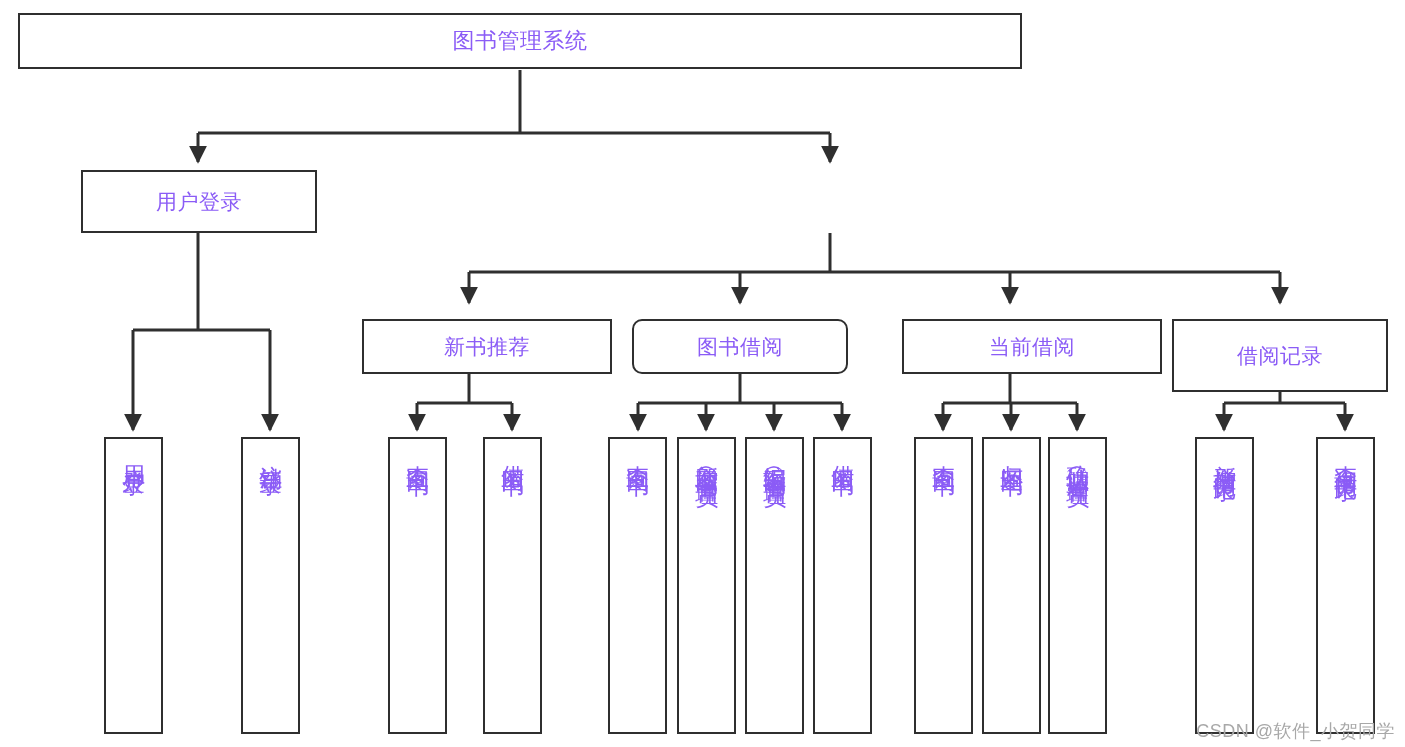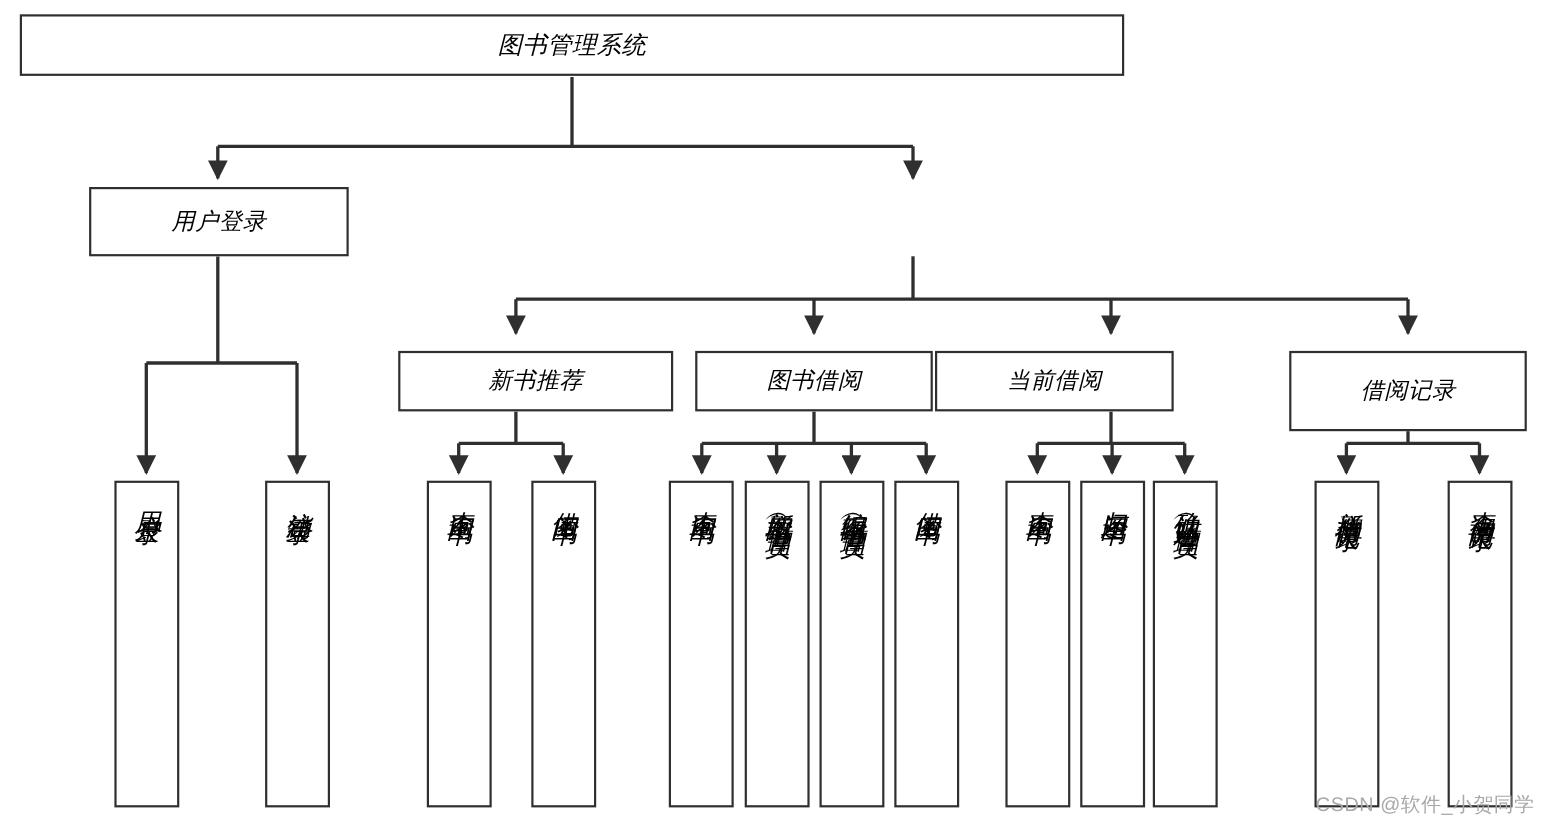--- a/index.html
+++ b/index.html
@@ -28,25 +28,24 @@
     position: absolute;
     box-sizing: border-box;
     background: #ffffff;
     border: 2px solid #2f2f2f;
     display: flex;
     align-items: center;
     justify-content: center;
     overflow: hidden;
   }
   .node .label {
-    color: #000000;
+    color: #8b5cf6;
     line-height: 1.02;
     text-align: center;
     white-space: pre-wrap;
-    font-style: italic;
   }
   .node.horizontal .label {
     font-size: 21px;
     letter-spacing: 0.5px;
   }
   .node.vertical {
     align-items: flex-start;
     justify-content: center;
     padding-top: 8px;
   }
@@ -127,24 +126,24 @@
     <span class="label">图书管理系统</span>
   </div>
 
   <div class="node horizontal" style="left:81px; top:170px; width:236px; height:63px;">
     <span class="label">用户登录</span>
   </div>
 
   <div class="node horizontal" style="left:362px; top:319px; width:250px; height:55px;">
     <span class="label">新书推荐</span>
   </div>
-  <div class="node horizontal" style="left:632px; top:319px; width:216px; height:55px;">
+  <div class="node horizontal" style="left:632px; top:319px; width:216px; height:55px;border-radius:10px;">
     <span class="label">图书借阅</span>
   </div>
-  <div class="node horizontal" style="left:850px; top:319px; width:217px; height:55px;">
+  <div class="node horizontal" style="left:902px; top:319px; width:260px; height:55px;">
     <span class="label">当前借阅</span>
   </div>
   <div class="node horizontal" style="left:1172px; top:319px; width:216px; height:73px;">
     <span class="label">借阅记录</span>
   </div>
 
   <div class="node vertical" style="left:104px; top:437px; width:59px; height:297px;">
     <span class="label">用户登录</span>
   </div>
   <div class="node vertical" style="left:241px; top:437px; width:59px; height:297px;">

